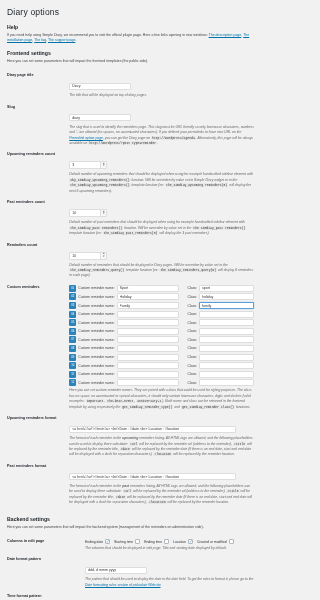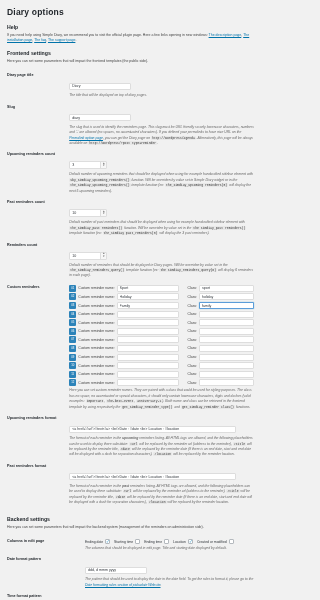--- a/index.html
+++ b/index.html
@@ -8,21 +8,21 @@
     width: 260px; height: 600px;
     background: #f1f1f1;
     font-family: "Liberation Sans", sans-serif;
     color: #32373c;
     overflow: hidden;
   }
   .wrap { padding: 5px 6px 4px 7px; }
 
   h1.page-title {
     font-size: 8.5px;
-    font-weight: 700;
+    font-weight: 400;
     margin: 2px 0 7px 0;
     color: #23282d;
     letter-spacing: .2px;
   }
   h2.section-title {
     font-size: 5.2px;
     font-weight: bold;
     margin: 0 0 3px 0;
     color: #23282d;
   }

